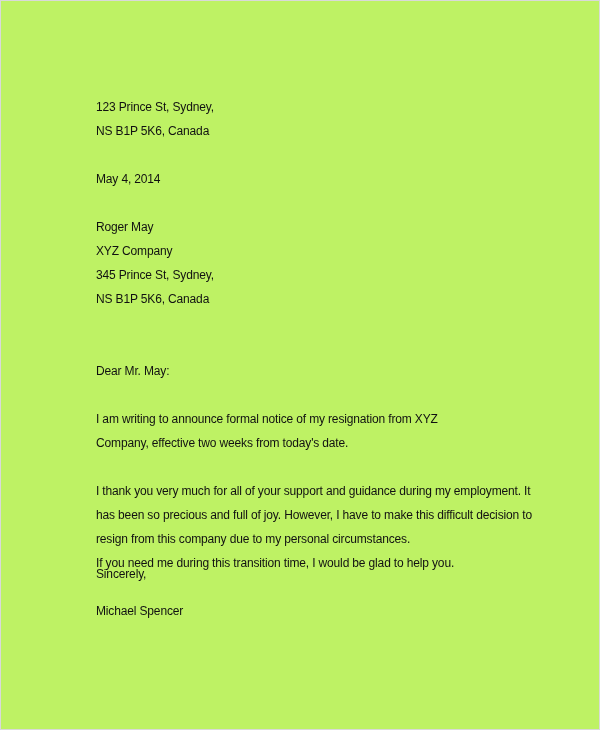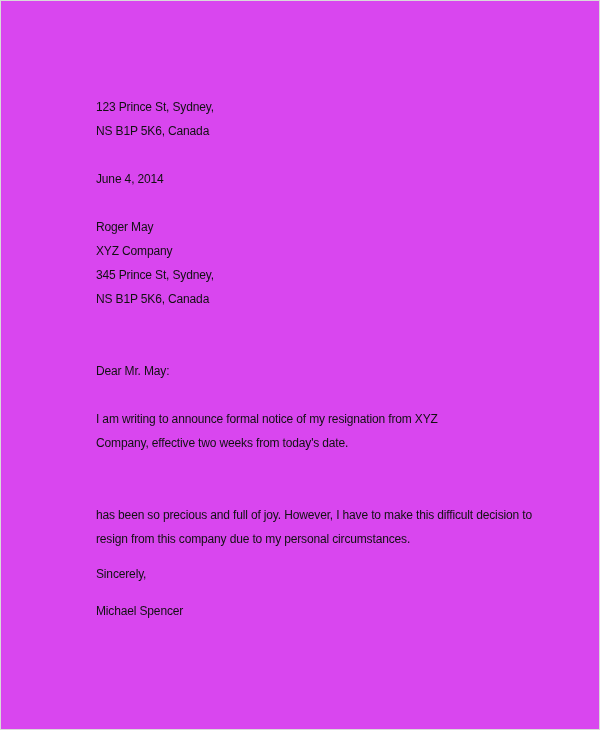--- a/index.html
+++ b/index.html
@@ -13,50 +13,52 @@
       position: relative;
       overflow: hidden;
     }
     .page {
       position: absolute;
       left: 0;
       top: 0;
       width: 598px;
       height: 728px;
       border: 1px solid #d9d9d9;
-      background: #d946ef;
+      background: #bef264;
     }
     .line {
       position: absolute;
       left: 95px;
       font-family: "Liberation Sans", sans-serif;
       font-size: 12px;
       line-height: 14px;
       color: #111111;
       white-space: nowrap;
       letter-spacing: -0.15px;
     }
   </style>
 </head>
 <body>
 
 <div class="page">
   <div class="line" style="top:99px">123 Prince St, Sydney,</div>
   <div class="line" style="top:123px">NS B1P 5K6, Canada</div>
 
-  <div class="line" style="top:171px">June 4, 2014</div>
+  <div class="line" style="top:171px">May 4, 2014</div>
 
   <div class="line" style="top:219px">Roger May</div>
   <div class="line" style="top:243px">XYZ Company</div>
   <div class="line" style="top:267px">345 Prince St, Sydney,</div>
   <div class="line" style="top:291px">NS B1P 5K6, Canada</div>
 
   <div class="line" style="top:363px">Dear Mr. May:</div>
 
   <div class="line" style="top:435px">Company, effective two weeks from today's date.</div>
   <div class="line" style="top:411px">I am writing to announce formal notice of my resignation from XYZ</div>
 
+  <div class="line" style="top:483px">I thank you very much for all of your support and guidance during my employment. It</div>
   <div class="line" style="top:531px">resign from this company due to my personal circumstances.</div>
   <div class="line" style="top:507px">has been so precious and full of joy. However, I have to make this difficult decision to</div>
+  <div class="line" style="top:555px">If you need me during this transition time, I would be glad to help you.</div>
 
   <div class="line" style="top:566px">Sincerely,</div>
   <div class="line" style="top:603px">Michael Spencer</div>
 </div>
 
 </body></html>

